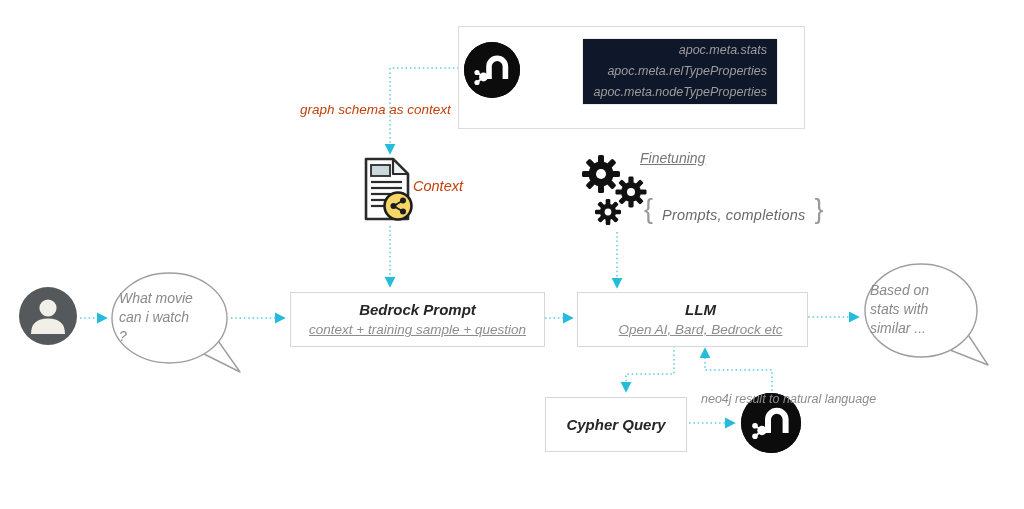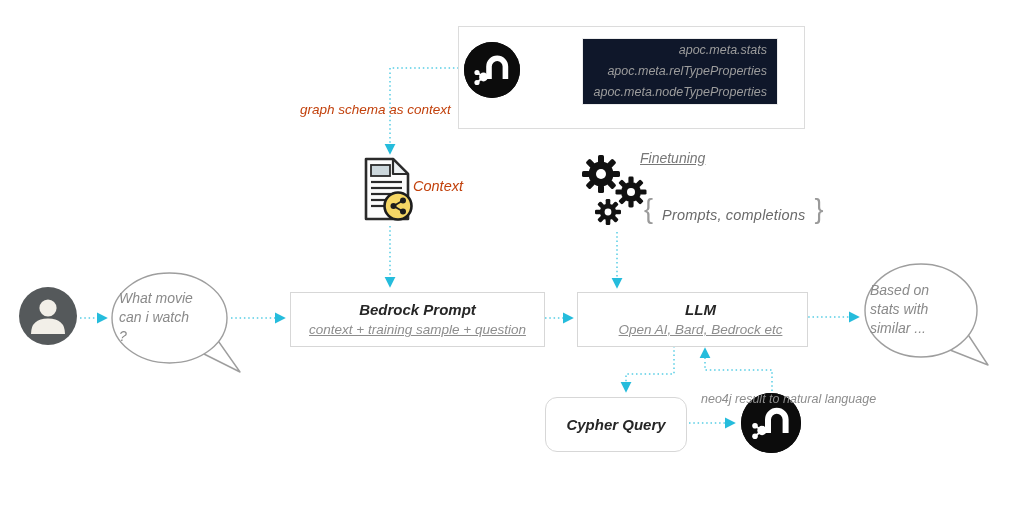--- a/index.html
+++ b/index.html
@@ -193,21 +193,21 @@
   <div class="box" style="left:290px;top:292px;width:253px;height:53px;">
     <div class="node-title">Bedrock Prompt</div>
     <div class="node-sub">context + training sample + question</div>
   </div>
 
   <div class="box" style="left:577px;top:292px;width:213px;height:53px;padding-left:16px;">
     <div class="node-title">LLM</div>
     <div class="node-sub">Open AI, Bard, Bedrock etc</div>
   </div>
 
-  <div class="box" style="left:545px;top:397px;width:140px;height:53px;border-radius:12px;">
+  <div class="box" style="left:545px;top:397px;width:140px;height:53px;">
     <div class="node-title">Cypher Query</div>
   </div>
 
   <div class="circle-badge" style="left:741px;top:393px;width:60px;height:60px;">
     <svg width="60" height="60" viewBox="0 0 60 60">
       <circle cx="30" cy="30" r="30" fill="#0c0c0c"></circle>
       <path d="M 27 40 L 27 26.5 A 8.8 8.8 0 0 1 44.6 26.5 L 44.6 40" fill="none" stroke="#ffffff" stroke-width="6"></path>
       <circle cx="21" cy="37.5" r="4.7" fill="#ffffff"></circle>
       <line x1="21" y1="37.5" x2="14" y2="32.7" stroke="#ffffff" stroke-width="1.9"></line>
       <line x1="21" y1="37.5" x2="14" y2="43.3" stroke="#ffffff" stroke-width="1.9"></line>

